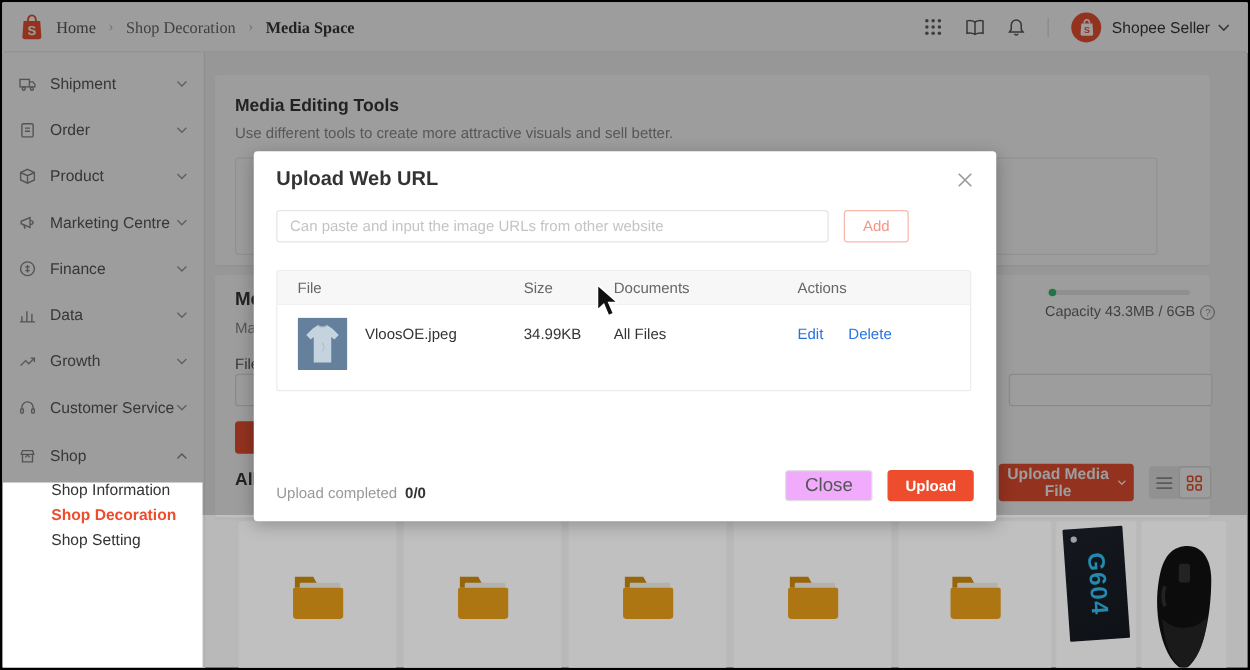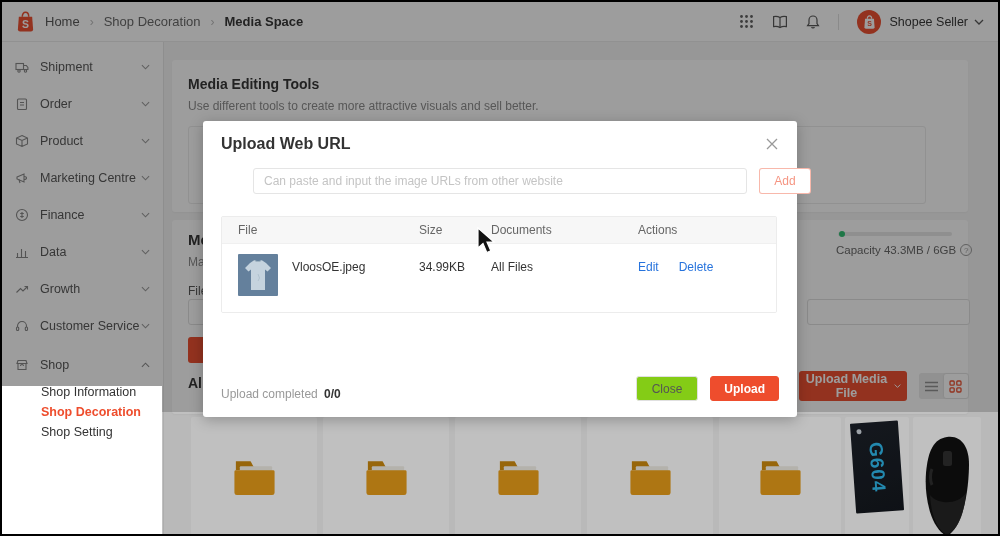--- a/index.html
+++ b/index.html
@@ -5,21 +5,21 @@
   html,body{margin:0;padding:0;background:#dcdcdc;}
   *{box-sizing:border-box;}
   .screen{
     position:relative;width:1000px;height:536px;margin:0 auto;
     border:2px solid #000;background:#f6f6f6;overflow:hidden;
     font-family:"Liberation Sans",sans-serif;color:#333;
   }
   
   .topbar{position:absolute;left:0;top:0;width:996px;height:40px;background:#fff;
     border-bottom:1px solid #ececec;display:flex;align-items:center;padding:0 14px;z-index:1;}
-  .crumbs{display:flex;align-items:center;gap:10px;margin-left:10px;font-size:13px;}
+  .crumbs{display:flex;align-items:center;gap:10px;margin-left:10px;font-size:13px;font-family:Liberation Serif, serif;}
   .crumb{color:#666;}
   .crumb.first{color:#555;}
   .crumb.last{color:#333;font-weight:bold;}
   .crumb-sep{color:#bbb;font-size:12px;}
   .topbar-right{margin-left:auto;display:flex;align-items:center;gap:18px;}
   .tb-icon{display:flex;align-items:center;}
   .tb-divider{width:1px;height:16px;background:#e0e0e0;}
   .avatar{width:24px;height:24px;border-radius:50%;background:#ee4d2d;display:flex;
     align-items:center;justify-content:center;color:#fff;font-size:12px;font-weight:bold;}
   .user-name{font-size:12.5px;color:#333;margin-left:8px;}
@@ -77,42 +77,42 @@
   
   .overlay-a{position:absolute;left:0;top:0;width:996px;height:532px;background:rgba(10,10,10,.40);z-index:5;
     clip-path:polygon(0 0,996px 0,996px 410px,160px 410px,160px 384px,0 384px);}
   .overlay-b{position:absolute;left:160px;top:410px;width:836px;height:122px;background:rgba(10,10,10,.26);z-index:5;}
   
   .modal{position:absolute;left:201px;top:119px;width:594px;height:296px;background:#fff;border-radius:3px;
     box-shadow:0 3px 14px rgba(0,0,0,.25);z-index:10;}
   .modal-title{position:absolute;left:18px;top:14px;font-size:16px;font-weight:bold;color:#333;}
   .modal-close{position:absolute;right:16px;top:14px;width:18px;height:18px;display:flex;align-items:center;
     justify-content:center;cursor:pointer;background:none;border:none;padding:0;}
-  .url-row{position:absolute;left:18px;top:47px;width:558px;display:flex;gap:12px;margin-left:32px;}
+  .url-row{position:absolute;left:18px;top:47px;width:506px;display:flex;gap:12px;}
   .url-input{flex:1;height:26px;border:1px solid #e5e5e5;border-radius:3px;padding:0 10px;font-size:12px;
     color:#333;font-family:"Liberation Sans",sans-serif;outline:none;}
   .url-input::placeholder{color:#c4c4c4;}
   .add-btn{width:52px;height:26px;background:#fff;border:1px solid rgba(238,77,45,.4);color:rgba(238,77,45,.6);
     border-radius:3px;font-size:12px;font-family:"Liberation Sans",sans-serif;cursor:pointer;}
   .m-table{position:absolute;left:18px;top:95px;width:556px;border:1px solid #ececec;border-radius:2px;overflow:hidden;}
   .m-thead,.m-trow{display:grid;grid-template-columns:197px 72px 147px 1fr;}
   .m-thead{height:26px;background:#f7f7f7;align-items:center;font-size:12px;color:#666;}
   .m-thead .cell:first-child,.m-trow .cell:first-child{padding-left:16px;}
   .m-trow{height:69px;background:#fff;font-size:12px;color:#333;border-top:1px solid #f0f0f0;}
   .file-cell{display:flex;align-items:flex-start;padding-top:10px;gap:14px;}
   .thumb{width:40px;height:42px;flex:none;border-radius:1px;overflow:hidden;}
   .fname{margin-top:6px;}
   .cell.mid{padding-top:16px;}
   .actions-cell{padding-top:16px;display:flex;gap:20px;}
   .link{color:#2673dd;cursor:pointer;text-decoration:none;font-size:12px;}
   .m-footer{position:absolute;left:18px;right:18px;bottom:16px;display:flex;align-items:flex-end;}
   .status{font-size:12px;color:#999;}
   .status b{color:#333;margin-left:3px;}
-  .close-btn{margin-left:auto;height:25px;padding:0 15px;background:#84cc16;border:1px solid #e0e0e0;border-radius:3px;
-    font-size:12px;color:#555;font-family:"Liberation Sans",sans-serif;cursor:pointer;}
+  .close-btn{margin-left:auto;height:25px;padding:0 15px;background:#f0abfc;border:1px solid #e0e0e0;border-radius:3px;
+    font-size:15px;color:#555;font-family:"Liberation Sans",sans-serif;cursor:pointer;}
   .upload-btn{margin-left:12px;height:25px;padding:0 13px;background:#ee4d2d;border:1px solid #ee4d2d;border-radius:3px;
     font-size:12px;font-weight:bold;color:#fff;font-family:"Liberation Sans",sans-serif;cursor:pointer;}
   .cursor{position:absolute;left:474px;top:225px;z-index:30;pointer-events:none;}
   svg{display:block;}
 </style>
 </head>
 <body>
 
 <div class="screen">
 

